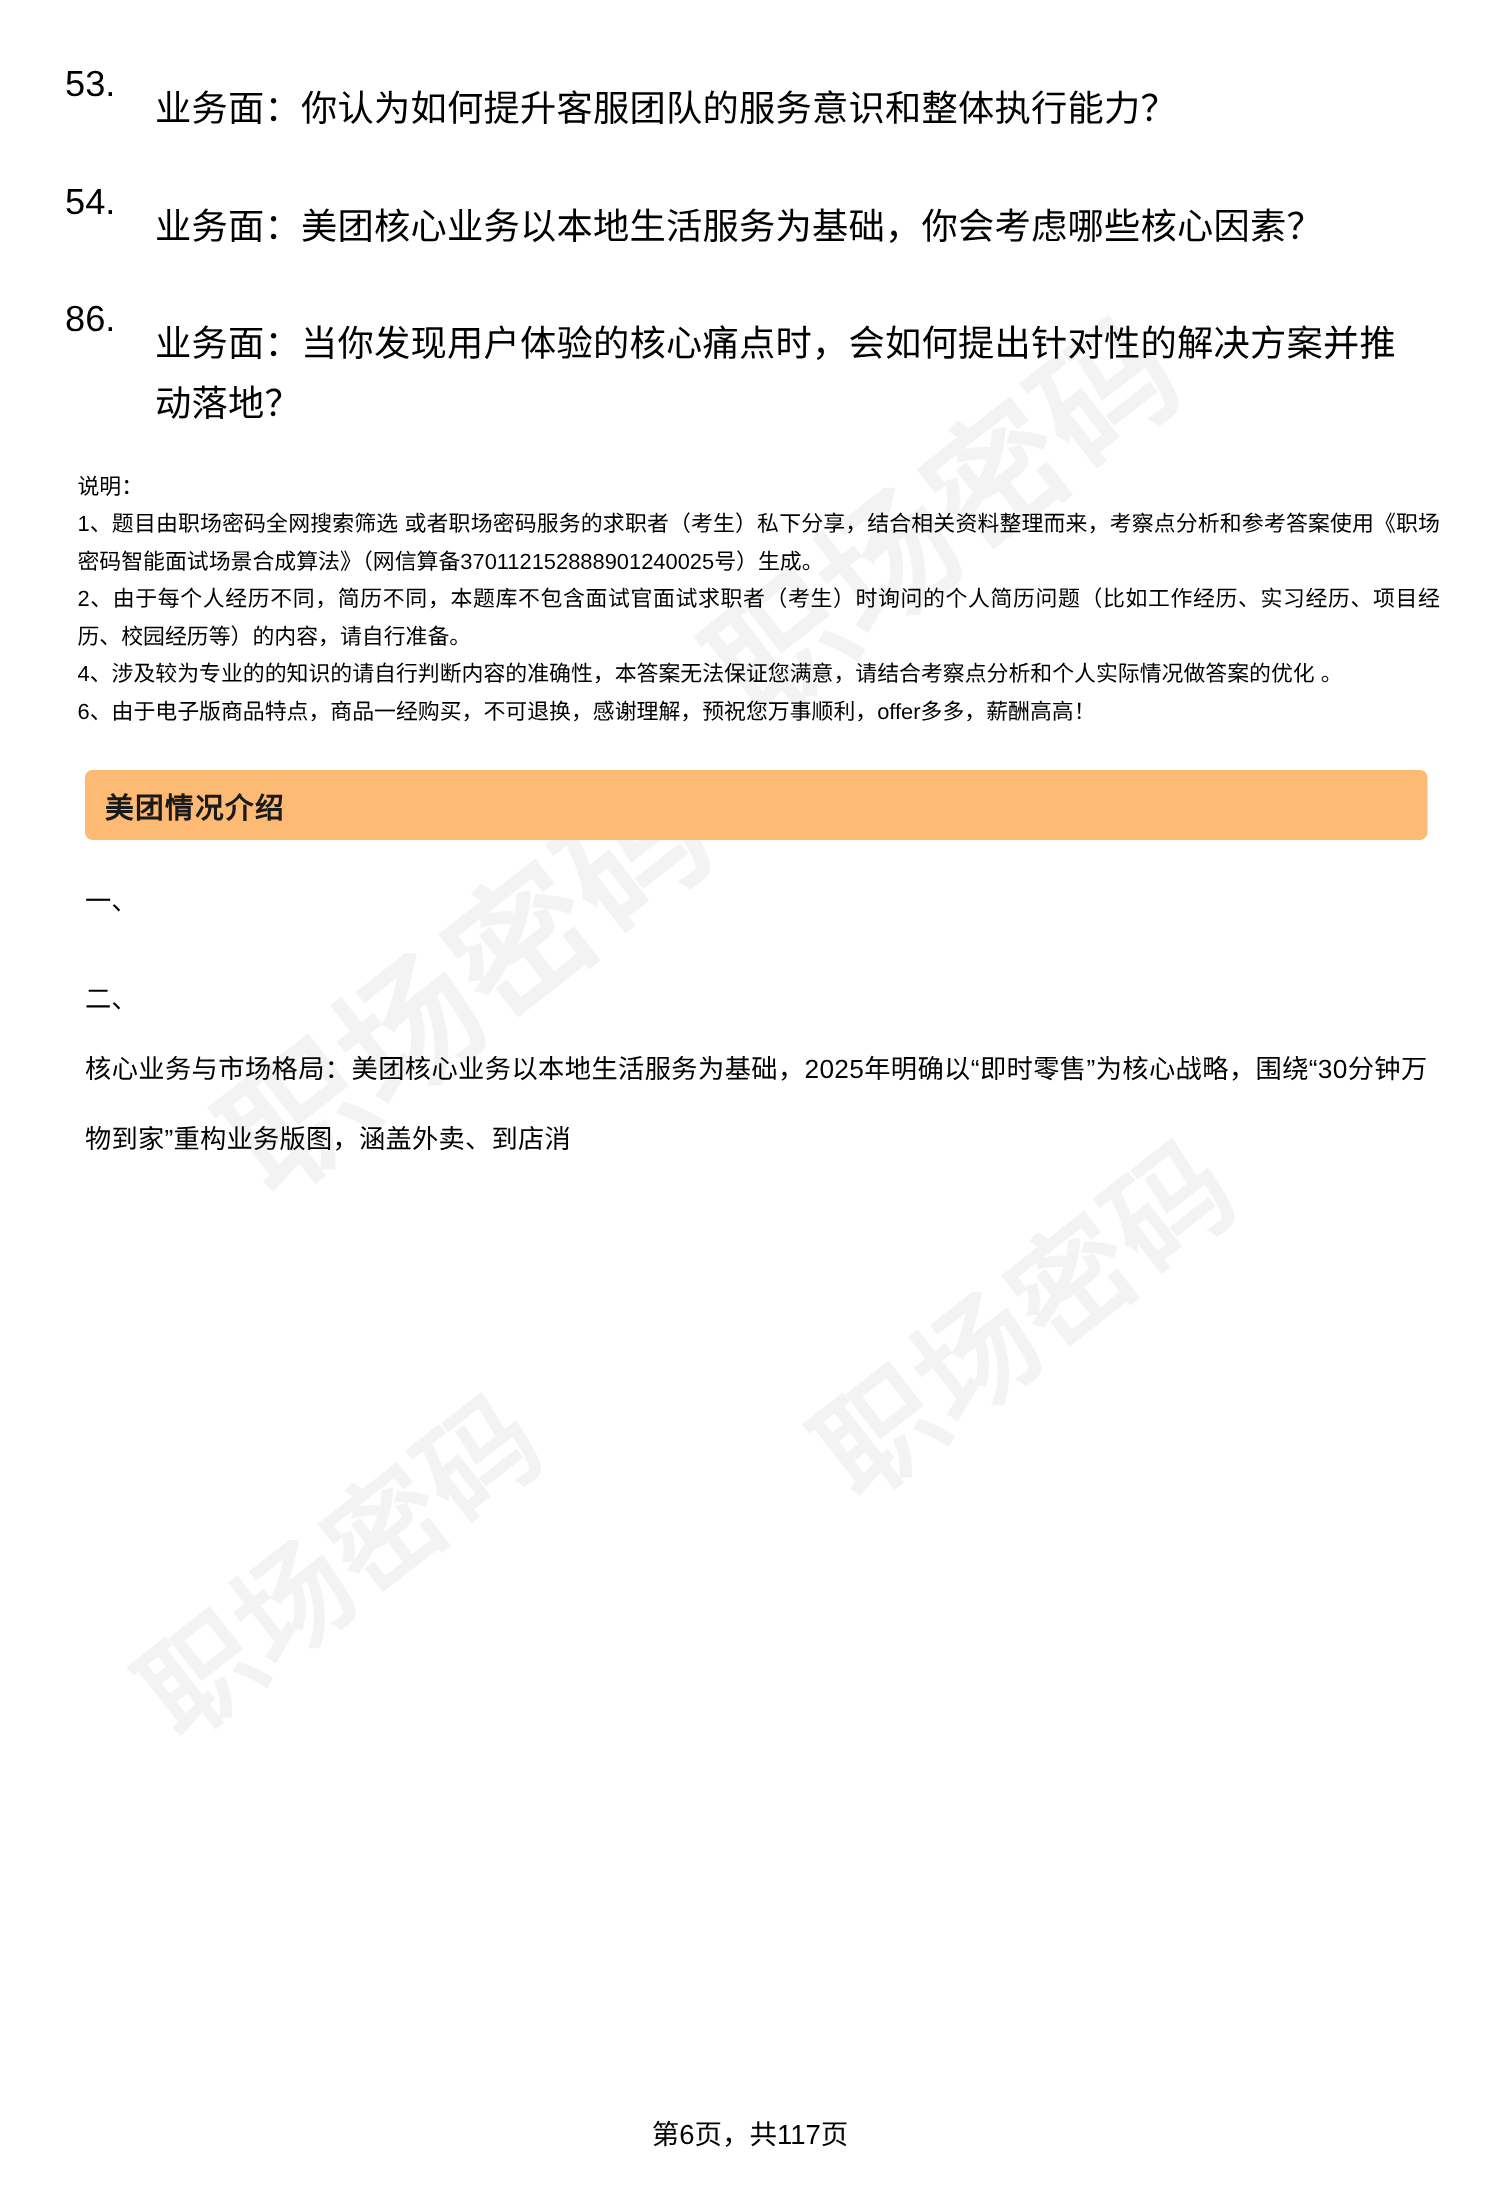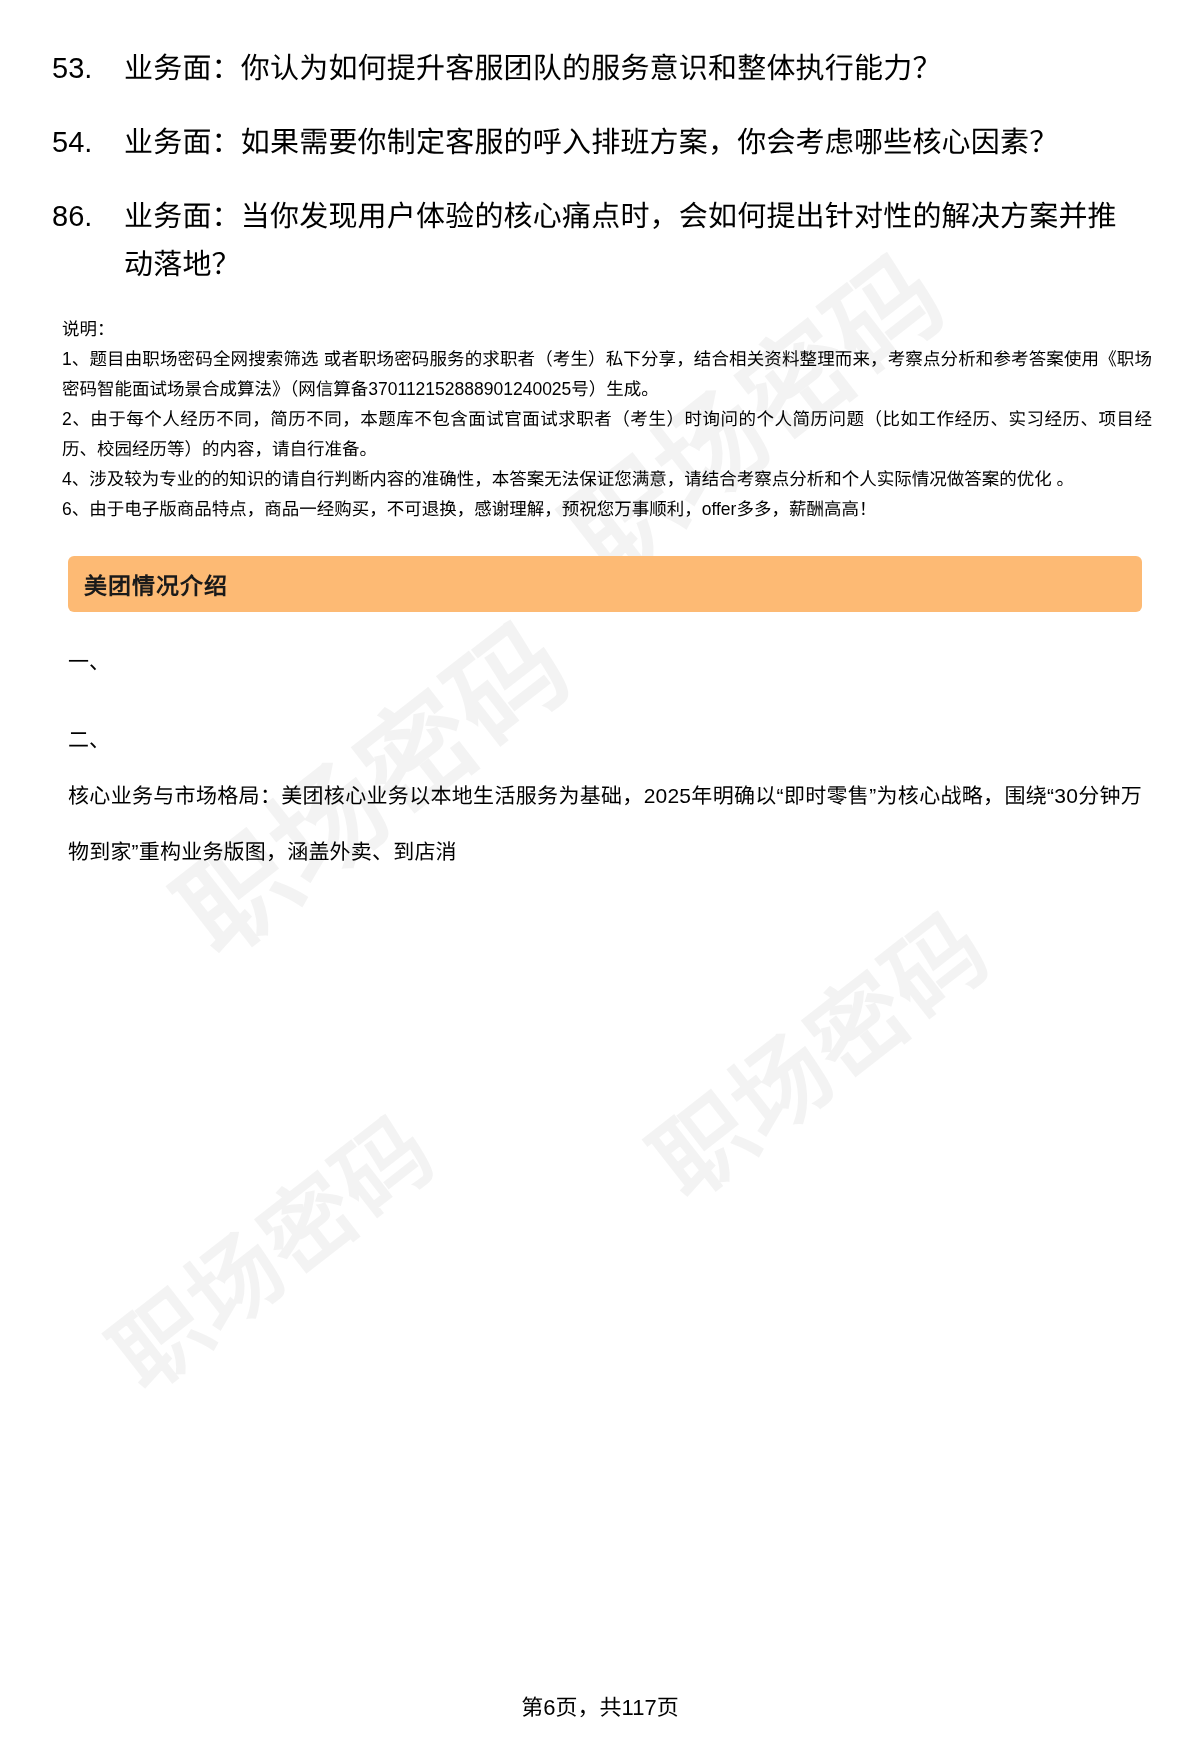--- a/index.html
+++ b/index.html
@@ -64,20 +64,21 @@
     font-weight: 400;
     color: #000;
     letter-spacing: 0px;
   }
   .q-text {
     flex: 1 1 auto;
     font-size: 29px;
     line-height: 48px;
     color: #000;
     letter-spacing: 0.2px;
+    margin-top: 20px;
   }
 
   
   .notes {
     position: relative;
     z-index: 2;
     margin: 26px 48px 16px 62px;
     font-size: 17.5px;
     line-height: 30px;
     color: #000;
@@ -157,21 +158,21 @@
     <div class="wm wm-d">职场密码</div>
   </div>
 
   <div class="questions">
     <div class="q-item">
       <div class="q-num">53.</div>
       <div class="q-text">业务面：你认为如何提升客服团队的服务意识和整体执行能力？</div>
     </div>
     <div class="q-item">
       <div class="q-num">54.</div>
-      <div class="q-text">业务面：如果需要你制定客服的呼入排班方案，你会考虑哪些核心因素？</div>
+      <div class="q-text">业务面：美团核心业务以本地生活服务为基础，你会考虑哪些核心因素？</div>
     </div>
     <div class="q-item">
       <div class="q-num">86.</div>
       <div class="q-text">业务面：当你发现用户体验的核心痛点时，会如何提出针对性的解决方案并推动落地？</div>
     </div>
   </div>
 
   <div class="notes">
     <div class="notes-title">说明：</div>
     <div class="note-line">1、题目由职场密码全网搜索筛选 或者职场密码服务的求职者（考生）私下分享，结合相关资料整理而来，考察点分析和参考答案使用《职场密码智能面试场景合成算法》（网信算备370112152888901240025号）生成。</div>

